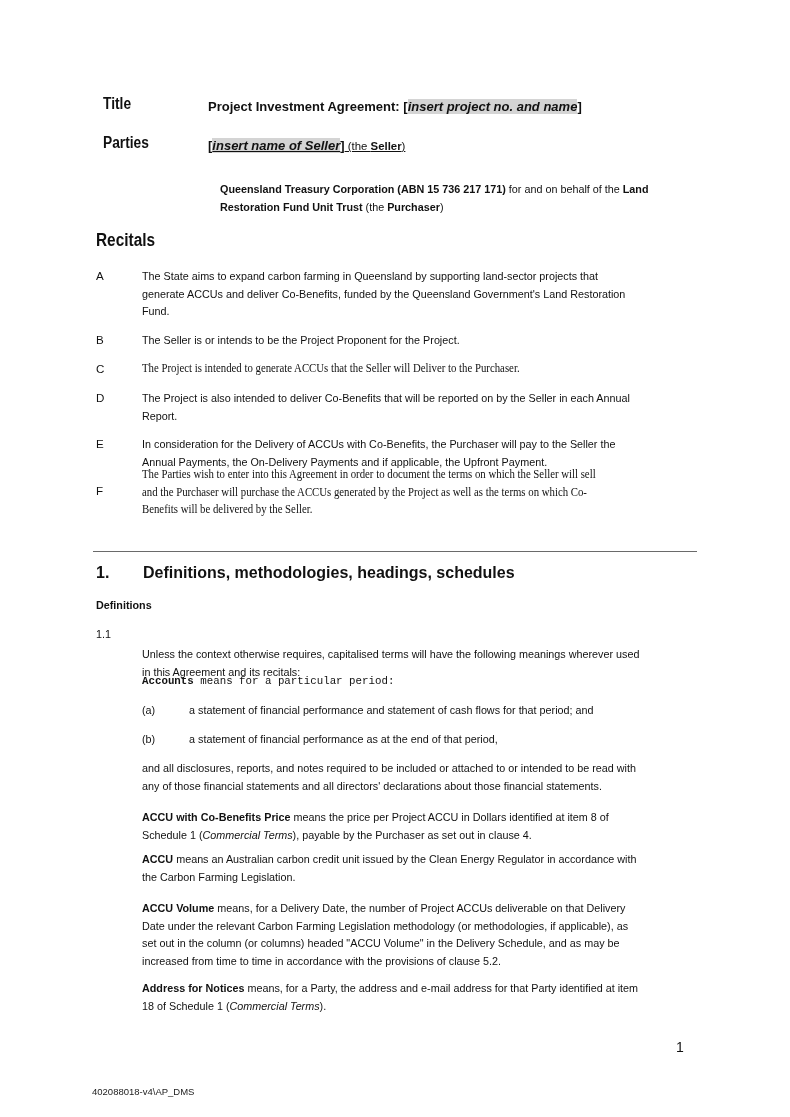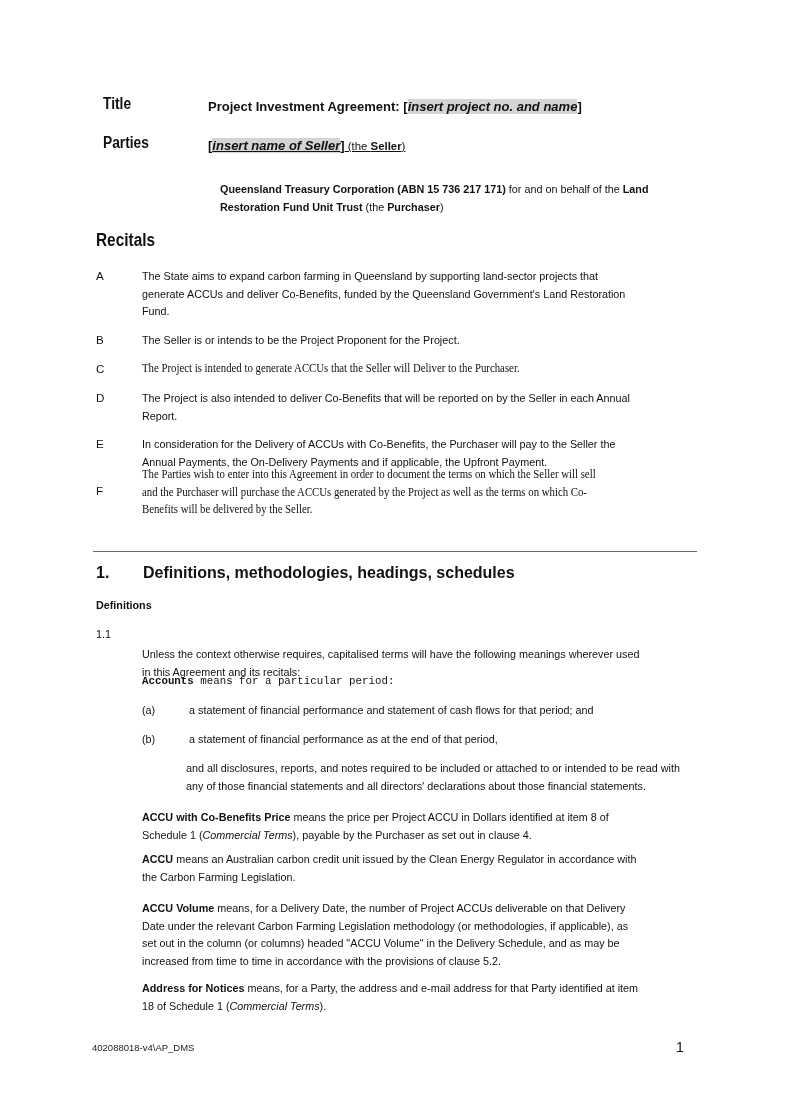--- a/index.html
+++ b/index.html
@@ -21,21 +21,21 @@
     .section-h { font-size: 17.5px; font-weight: bold; transform: scaleX(0.88); transform-origin: left; }
     .clause-h { font-size: 16px; font-weight: bold; }
     .sub-h { font-size: 11.6px; font-weight: bold; }
 
     .para { position: absolute; left: 142px; width: 555px; }
     .num { position: absolute; left: 96px; }
     .cond { transform: scaleX(0.93); transform-origin: left; white-space: nowrap; }
     .line { display: block; white-space: nowrap; }
 
     .rule { position: absolute; left: 93px; width: 604px; height: 0; border-top: 1px solid #6a6a6a; }
-    .footer-id { font-size: 9.5px; color: #222; }
+    .footer-id { font-size: 9.5px; color: #222; margin-top: 44px; }
     .page-num { font-size: 14px; }
   </style>
 </head>
 <body>
 
 <div class="abs label-lg" style="left:103px; top:95px;">Title</div>
 <div class="abs title-text" style="left:208px; top:98px;"><span>Project Investment Agreement: [</span><i class="hl">insert project no. and name</i><span>]</span></div>
 
 <div class="abs label-lg" style="left:103px; top:134px;">Parties</div>
 <div class="abs" style="left:208px; top:137px;text-decoration:underline;"><span class="seller-text">[</span><i class="seller-text hl">insert name of Seller</i><span class="seller-text">]</span><span class="small"> (the </span><b class="small">Seller</b><span class="small">)</span></div>
@@ -109,21 +109,21 @@
   <span class="line cond"><b>Accounts</b><span> means for a particular period:</span></span>
 </div>
 <div>
   <span class="abs cond" style="left:142px; top:701px;">(a)</span>
   <span class="abs cond" style="left:189px; top:701px;">a statement of financial performance and statement of cash flows for that period; and</span>
 </div>
 <div>
   <span class="abs cond" style="left:142px; top:730px;">(b)</span>
   <span class="abs cond" style="left:189px; top:730px;">a statement of financial performance as at the end of that period,</span>
 </div>
-<div class="para" style="top:759px;margin-left:44px;">
+<div class="para" style="top:759px;">
   <span class="line cond">and all disclosures, reports, and notes required to be included or attached to or intended to be read with</span>
   <span class="line cond">any of those financial statements and all directors' declarations about those financial statements.</span>
 </div>
 
 <div class="para" style="top:850px;">
   <span class="line cond"><b>ACCU</b><span> means an Australian carbon credit unit issued by the Clean Energy Regulator in accordance with</span></span>
   <span class="line cond">the Carbon Farming Legislation.</span>
 </div>
 
 <div class="para" style="top:808px;">

